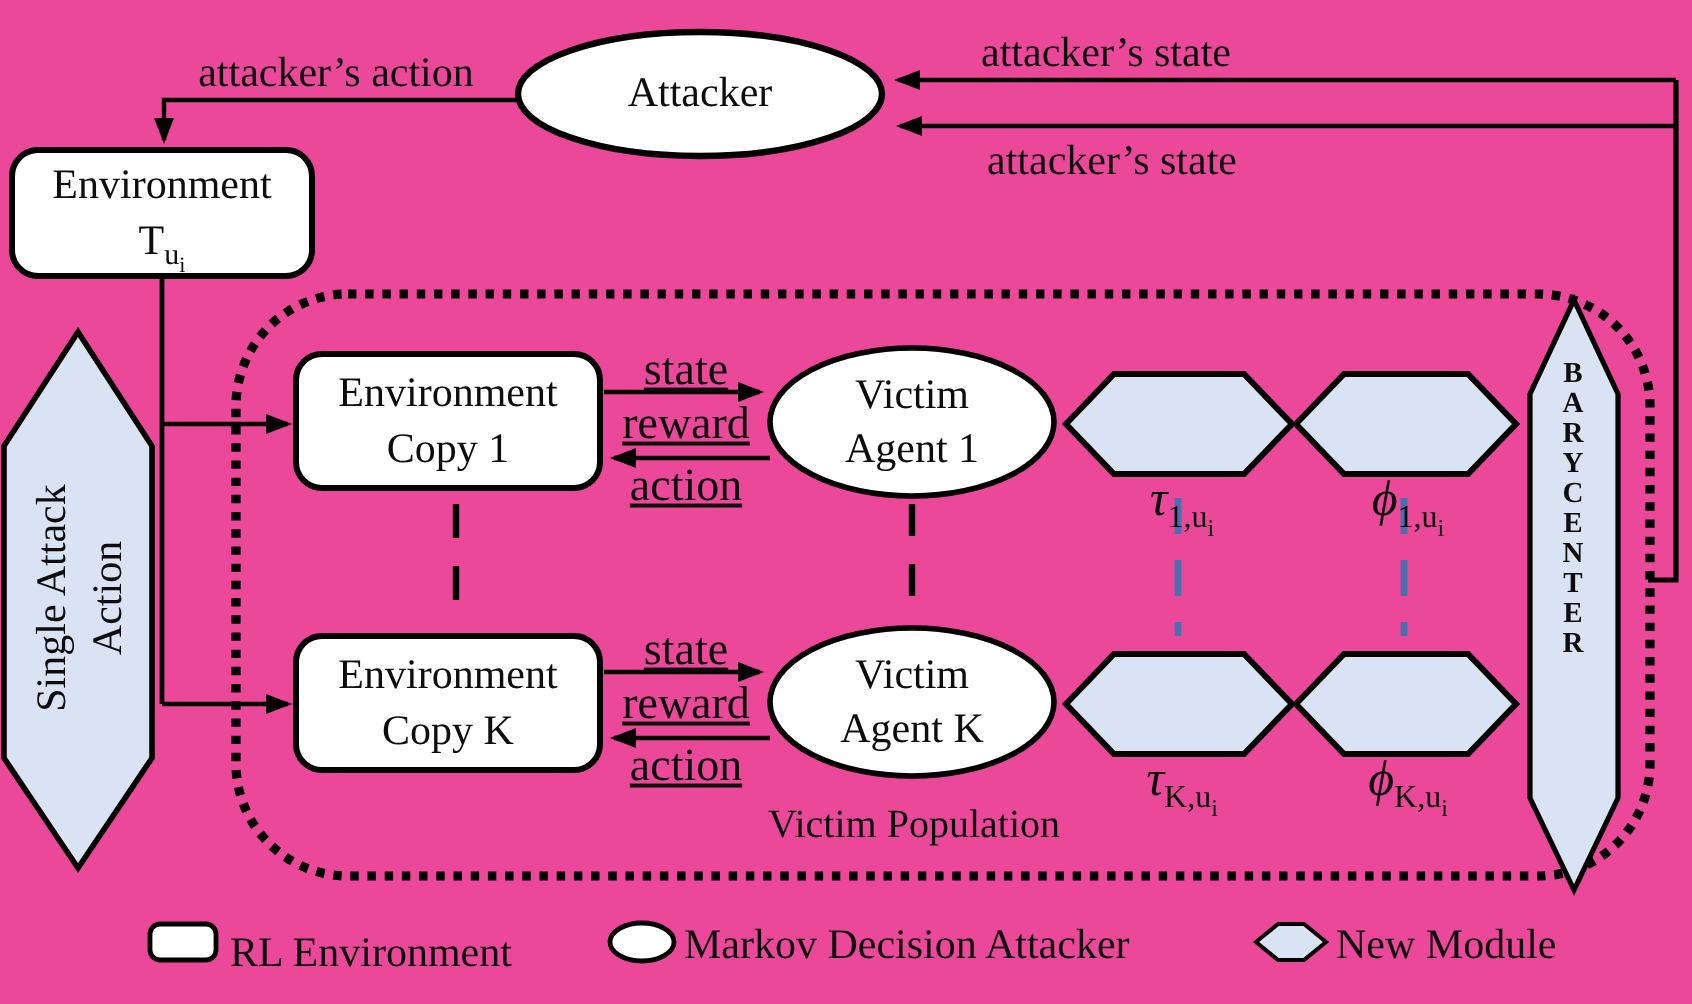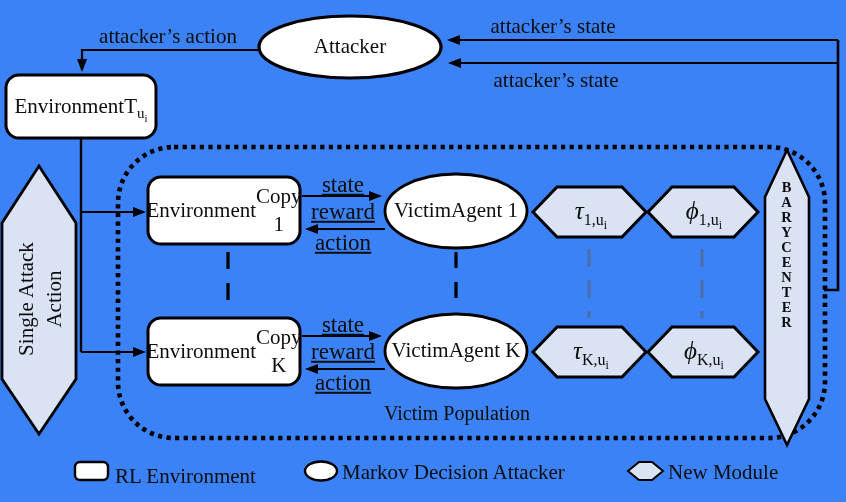--- a/index.html
+++ b/index.html
@@ -1,31 +1,31 @@
 <!DOCTYPE html>
 <html><head>
 <meta charset="utf-8">
 <style>
   html,body{margin:0;padding:0;background:#fff;}
   .canvas{
-    position:relative;width:846px;height:502px;background:#3b82f6;overflow:hidden;
+    position:relative;width:846px;height:502px;background:#ec4899;overflow:hidden;
     font-family:"Liberation Serif","DejaVu Serif",serif;color:#0d0d0d;
   }
   .canvas svg{position:absolute;left:0;top:0;}
   .lbl{position:absolute;white-space:nowrap;line-height:1.15;}
   .ctr{transform:translate(-50%,-50%);text-align:center;}
   .boxtext{
-    position:absolute;display:flex;flex-direction:row;justify-content:center;
+    position:absolute;display:flex;flex-direction:column;justify-content:center;
     align-items:center;text-align:center;line-height:1.3;
   }
   .f21{font-size:21px;}
   .f19{font-size:23px;text-decoration:underline;}
   .f24{font-size:20px;}
   .attacker{font-size:21px;}
-  .greek{font-size:25px;}
+  .greek{font-size:25px;margin-top:40px;}
   .greek .g{font-style:italic;}
   .greek sub{font-size:16px;line-height:0;}
   .greek sub sub{font-size:12px;line-height:0;}
   .tsub sub{font-size:15px;line-height:0;}
   .tsub sub sub{font-size:11px;line-height:0;}
   .rot{
     transform:translate(-50%,-50%) rotate(-90deg);text-align:center;
     font-size:21px;line-height:1.35;white-space:nowrap;
   }
   .bary{

